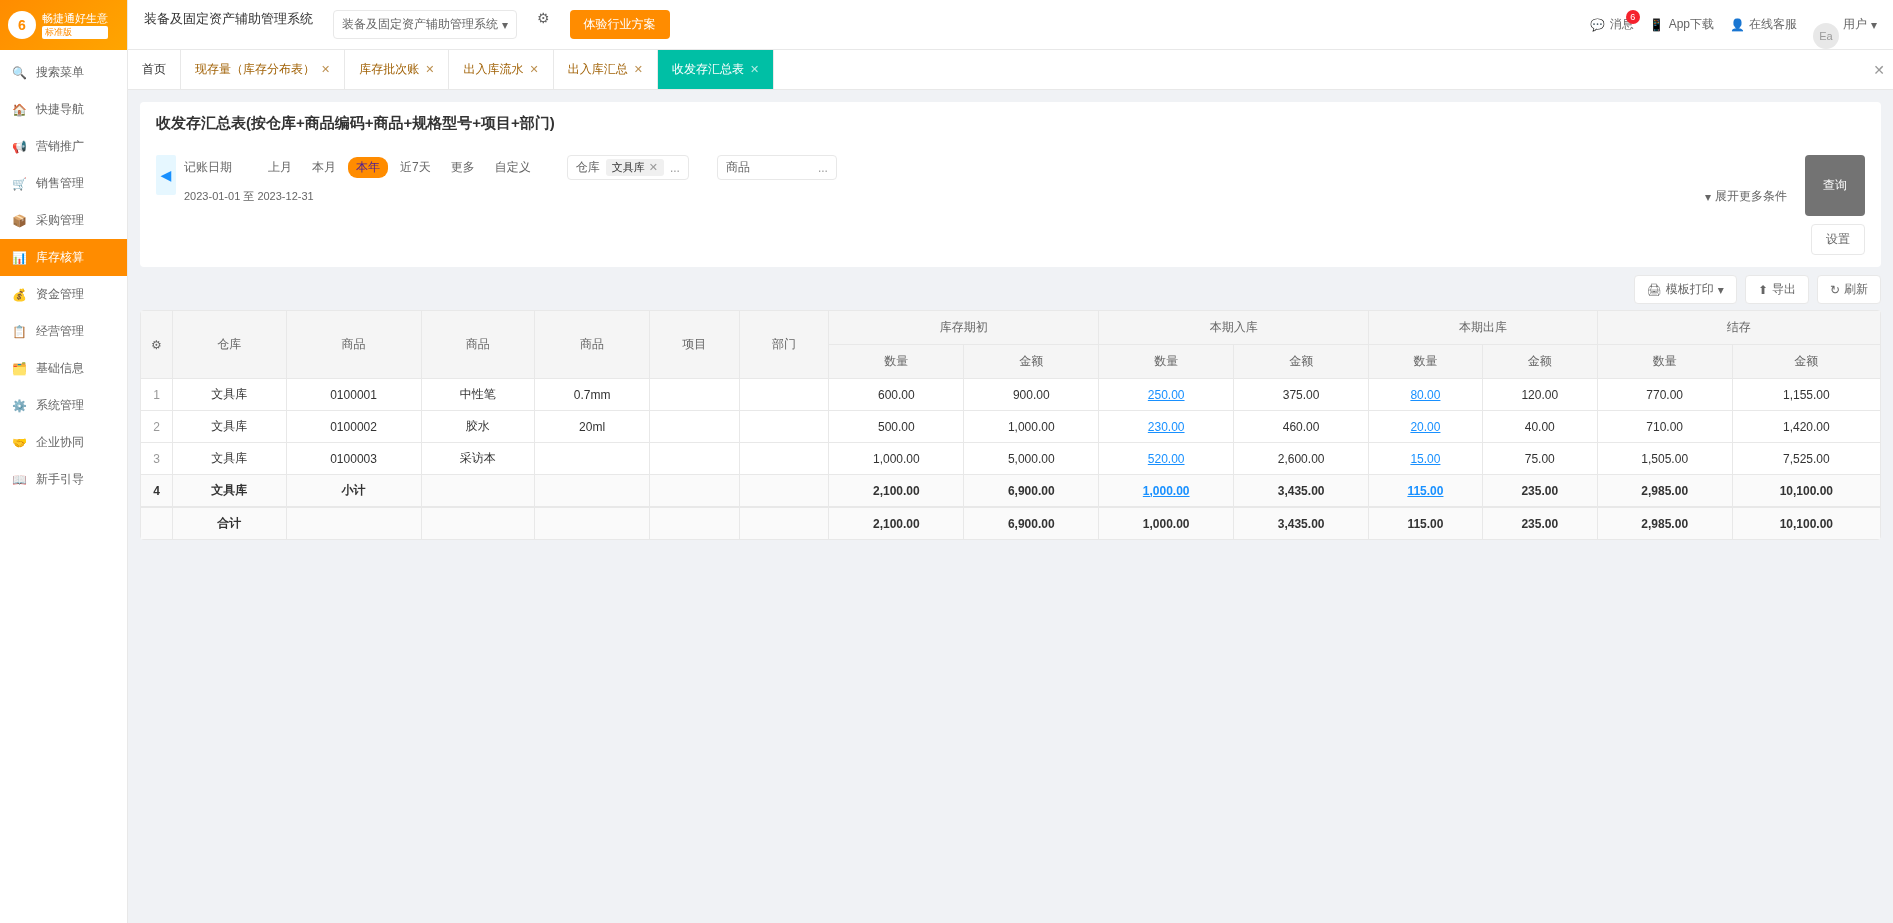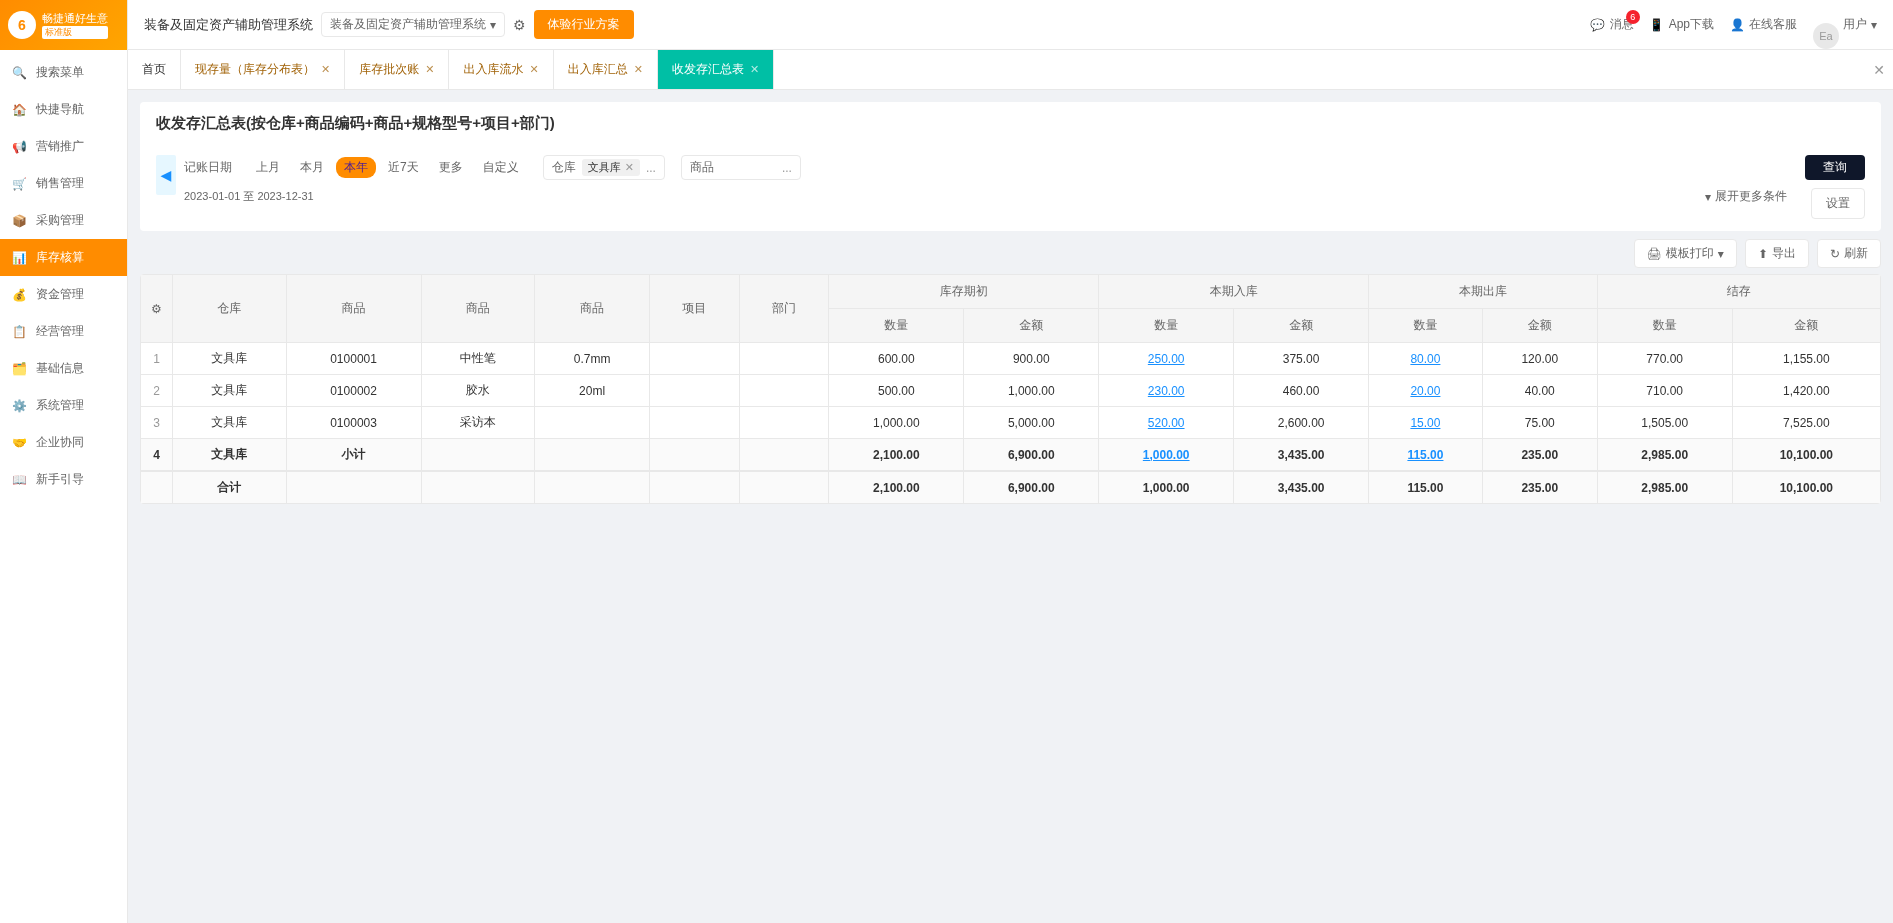--- a/index.html
+++ b/index.html
@@ -14,42 +14,42 @@
     .sidebar-nav { flex: 1; overflow-y: auto; padding: 4px 0; }
     .sidebar-item { display: flex; align-items: center; gap: 8px; padding: 10px 12px; cursor: pointer; color: #666; font-size: 12px; }
     .sidebar-item.active { background: #ff8c00; color: #fff; }
     .sidebar-item .icon { width: 16px; text-align: center; flex-shrink: 0; }
 
     
     .main { flex: 1; display: flex; flex-direction: column; height: 100%; overflow: hidden; }
 
     
     .topbar { height: 50px; background: #fff; display: flex; align-items: center; justify-content: space-between; padding: 0 16px; border-bottom: 1px solid #e8e8e8; flex-shrink: 0; }
-    .topbar-left { display: flex; align-items: center; gap: 8px; }
+    .topbar-left { display: flex; gap: 20px; }
     .topbar-system-name { font-size: 13px; color: #333; }
     .topbar-selector { border: 1px solid #e8e8e8; border-radius: 4px; padding: 3px 8px; font-size: 12px; color: #666; display: flex; align-items: center; gap: 4px; cursor: pointer; }
     .topbar-gear { color: #666; cursor: pointer; font-size: 14px; }
     .topbar-trial-btn { background: #ff8c00; color: #fff; border: none; border-radius: 4px; padding: 6px 14px; font-size: 12px; cursor: pointer; }
     .topbar-right { display: flex; align-items: center; gap: 16px; }
     .topbar-right-item { display: flex; align-items: center; gap: 4px; color: #666; font-size: 12px; cursor: pointer; position: relative; }
     .badge { background: #f5222d; color: #fff; border-radius: 50%; width: 14px; height: 14px; font-size: 9px; display: flex; align-items: center; justify-content: center; position: absolute; top: -6px; right: -6px; }
     .user-avatar { width: 26px; height: 26px; background: #e8e8e8; border-radius: 50%; display: flex; align-items: center; justify-content: center; font-size: 11px; color: #999; overflow: hidden; margin-top: 23px; }
 
     
     .tabbar { height: 40px; background: #fff; display: flex; align-items: center; border-bottom: 1px solid #e8e8e8; flex-shrink: 0; padding: 0 0; overflow-x: auto; }
     .tab { display: flex; align-items: center; gap: 6px; padding: 0 14px; height: 40px; font-size: 12px; color: #a16207; cursor: pointer; border-right: 1px solid #e8e8e8; white-space: nowrap; flex-shrink: 0; }
     .tab.active { background: #00bfa5; color: #fff; }
     .tab .close { font-size: 11px; opacity: 0.7; }
     .tab.home { color: #333; font-weight: 500; }
 
     
     .content { flex: 1; overflow-y: auto; background: #f0f2f5; padding: 12px; }
     .date-filter-btn { padding: 2px 8px; border-radius: 3px; cursor: pointer; font-size: 12px; color: #666; }
     .date-filter-btn.active { background: #ff8c00; color: #4c1d95; border-radius: 9px; }
-    .query-btn { background: #0f172a; color: #fff; border: none; border-radius: 4px; padding: 4px 18px; font-size: 12px; cursor: pointer; }
+    .query-btn { background: #737373; color: #fff; border: none; border-radius: 4px; padding: 22px 18px; font-size: 12px; cursor: pointer; }
     .settings-btn { background: #fff; color: #666; border: 1px solid #e8e8e8; border-radius: 4px; padding: 6px 14px; font-size: 12px; cursor: pointer; margin-top: 4px; }
     .print-btn { display: flex; align-items: center; gap: 4px; padding: 5px 12px; border: 1px solid #e8e8e8; border-radius: 4px; background: #fff; font-size: 12px; color: #666; cursor: pointer; }
     .export-btn { display: flex; align-items: center; gap: 4px; padding: 5px 12px; border: 1px solid #e8e8e8; border-radius: 4px; background: #fff; font-size: 12px; color: #666; cursor: pointer; }
     .refresh-btn { display: flex; align-items: center; gap: 4px; padding: 5px 12px; border: 1px solid #e8e8e8; border-radius: 4px; background: #fff; font-size: 12px; color: #666; cursor: pointer; }
 
     
     .table-container { background: #fff; border-radius: 4px; overflow: auto; }
     table { width: 100%; border-collapse: collapse; font-size: 12px; }
     thead tr { background: #f5f5f5; }
     th { padding: 8px 10px; text-align: center; border: 1px solid #e8e8e8; color: #666; font-weight: normal; white-space: nowrap; }
@@ -190,21 +190,21 @@
     <div class="topbar-close-btn" style="margin-left:auto;">✕</div>
   </div>
 
   <div class="content">
 
     <div style="background:#fff; padding:12px 16px; border-radius:4px; margin-bottom:8px;">
       <div style="font-size:15px;font-weight:bold;margin-bottom:22px;">收发存汇总表(按仓库+商品编码+商品+规格型号+项目+部门)</div>
       <div style="display:flex; align-items:flex-start; gap:8px;">
         <button class="arrow-btn">◀</button>
         <div style="flex:1;">
-          <div style="display:flex; align-items:center; gap:16px; flex-wrap:wrap; margin-bottom:8px;">
+          <div style="display:flex; align-items:center; gap:28px; flex-wrap:wrap; margin-bottom:8px;">
             <span style="color:#666; font-size:12px;">记账日期</span>
             <div style="display:flex; align-items:center; gap:4px;">
               <span class="date-filter-btn">上月</span>
               <span class="date-filter-btn">本月</span>
               <span class="date-filter-btn active">本年</span>
               <span class="date-filter-btn">近7天</span>
               <span class="date-filter-btn">更多</span>
               <span class="date-filter-btn">自定义</span>
             </div>
             <div style="display:flex; align-items:center; gap:6px; border:1px solid #e8e8e8; border-radius:4px; padding:3px 8px;">

